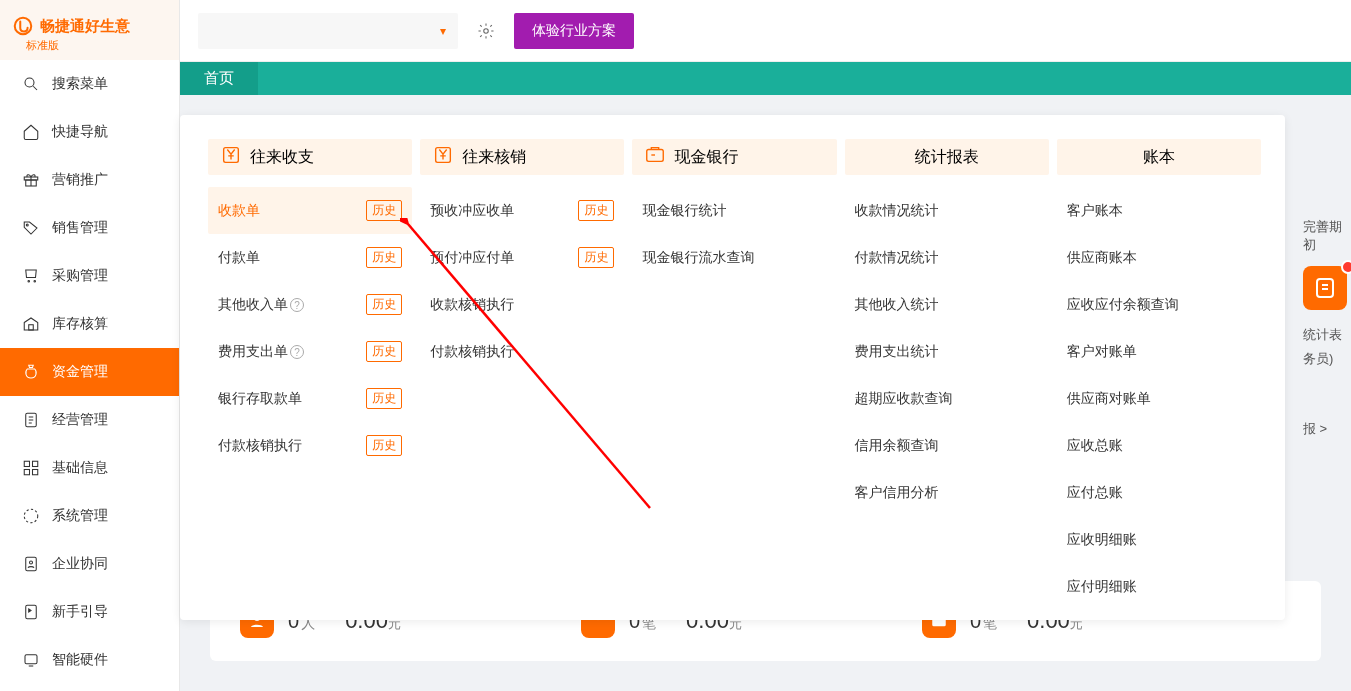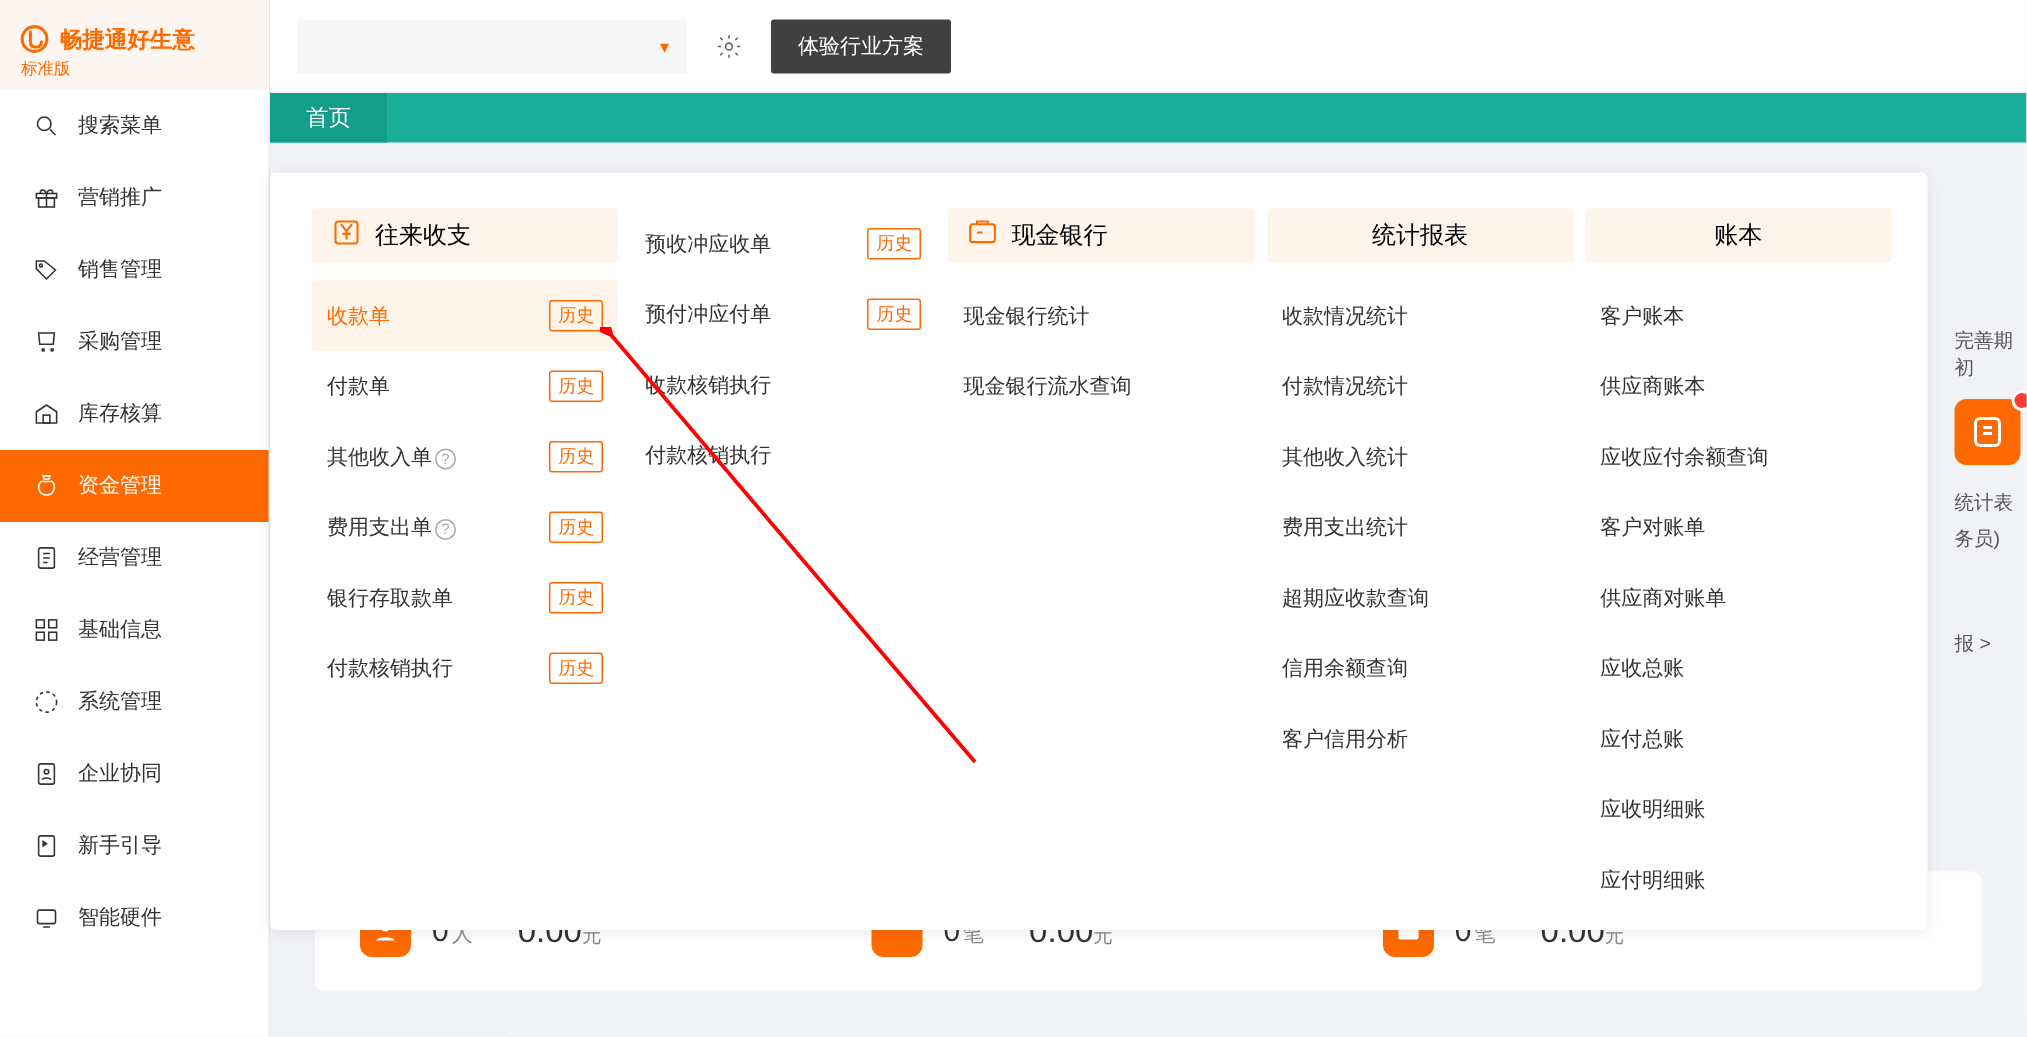--- a/index.html
+++ b/index.html
@@ -9,21 +9,21 @@
       position: absolute; left: 0; top: 0; width: 180px; height: 691px;
       background: #fff; border-right: 1px solid #e8e8e8; z-index: 5;
     }
     .logo-area {
       height: 60px; display: flex; align-items: center; padding: 8px 12px 0 12px;
       background: #fdf6f0; flex-direction: column; justify-content: center; align-items: flex-start;
     }
     .logo-row { display: flex; align-items: center; gap: 6px; }
     .logo-icon { width: 22px; height: 22px; }
     .logo-text { font-size: 15px; font-weight: 600; color: #ff6a00; }
-    .logo-sub { font-size: 11px; color: #ff6a00; margin-top: 1px; margin-left: 2px; }
+    .logo-sub { font-size: 11px; color: #ff6a00; margin-top: 1px; margin-left: 14px; }
     
     .nav-item {
       height: 48px; display: flex; align-items: center; padding: 0 22px;
       font-size: 14px; color: #333; cursor: pointer; gap: 12px;
     }
     .nav-item.active { background: #ff6a00; color: #fff; }
     .nav-icon { width: 18px; height: 18px; display: inline-flex; align-items: center; justify-content: center; }
     .nav-icon svg { width: 18px; height: 18px; fill: none; stroke: currentColor; stroke-width: 1.4; }
     
     .header {
@@ -36,21 +36,21 @@
       display: flex; align-items: center; justify-content: space-between;
       padding: 0 12px; border-radius: 2px; color: #999; font-size: 13px;
     }
     .chev-down { color: #ff6a00; font-size: 12px; }
     .gear-btn {
       width: 32px; height: 32px; display: flex; align-items: center; justify-content: center;
       color: #666; cursor: pointer;
     }
     .gear-btn svg { width: 18px; height: 18px; fill: none; stroke: currentColor; stroke-width: 1.4; }
     .primary-btn {
-      height: 36px; padding: 0 18px; background: #404040; color: #fff;
+      height: 36px; padding: 0 18px; background: #a21caf; color: #fff;
       border: none; border-radius: 2px; font-size: 14px; cursor: pointer;
     }
     
     .tabbar {
       position: absolute; left: 180px; top: 62px; right: 0; height: 33px;
       background: #1aaf9a; display: flex; align-items: stretch;
     }
     .tab {
       padding: 0 24px; display: flex; align-items: center; color: #fff;
       font-size: 15px; background: #139e8a; cursor: pointer;
@@ -140,20 +140,28 @@
   </div>
 
   <div class="nav-item">
     <span class="nav-icon">
         <svg viewBox="0 0 24 24">
           <circle cx="10" cy="10" r="6"></circle>
           <path d="M15 15l5 5"></path>
         </svg>
       </span>
     <span>搜索菜单</span>
+  </div>
+  <div class="nav-item">
+    <span class="nav-icon">
+        <svg viewBox="0 0 24 24">
+          <path d="M3 11l9-8 9 8v9a2 2 0 01-2 2H5a2 2 0 01-2-2z"></path>
+        </svg>
+      </span>
+    <span>快捷导航</span>
   </div>
   <div class="nav-item">
     <span class="nav-icon">
         <svg viewBox="0 0 24 24">
           <rect x="3" y="8" width="18" height="4"></rect>
           <rect x="5" y="12" width="14" height="8"></rect>
           <path d="M12 8v12M12 8c-2-5-7-3-5 0M12 8c2-5 7-3 5 0"></path>
         </svg>
       </span>
     <span>营销推广</span>
@@ -348,20 +356,27 @@
       <div class="mega-item">
         <span>银行存取款单</span>
         <span class="hist">历史</span>
       </div>
       <div class="mega-item">
         <span>付款核销执行</span>
         <span class="hist">历史</span>
       </div>
     </div>
     <div class="mega-col">
+      <div class="mega-header">
+        <span><svg viewBox="0 0 24 24">
+            <rect x="4" y="4" width="16" height="16" rx="2"></rect>
+            <path d="M8 6l4 5 4-5M12 11v6M9 13h6"></path>
+          </svg></span>
+        <span class="mega-header-text">往来核销</span>
+      </div>
       <div class="mega-item">
         <span>预收冲应收单</span>
         <span class="hist">历史</span>
       </div>
       <div class="mega-item">
         <span>预付冲应付单</span>
         <span class="hist">历史</span>
       </div>
       <div class="mega-item">
         <span>收款核销执行</span>

